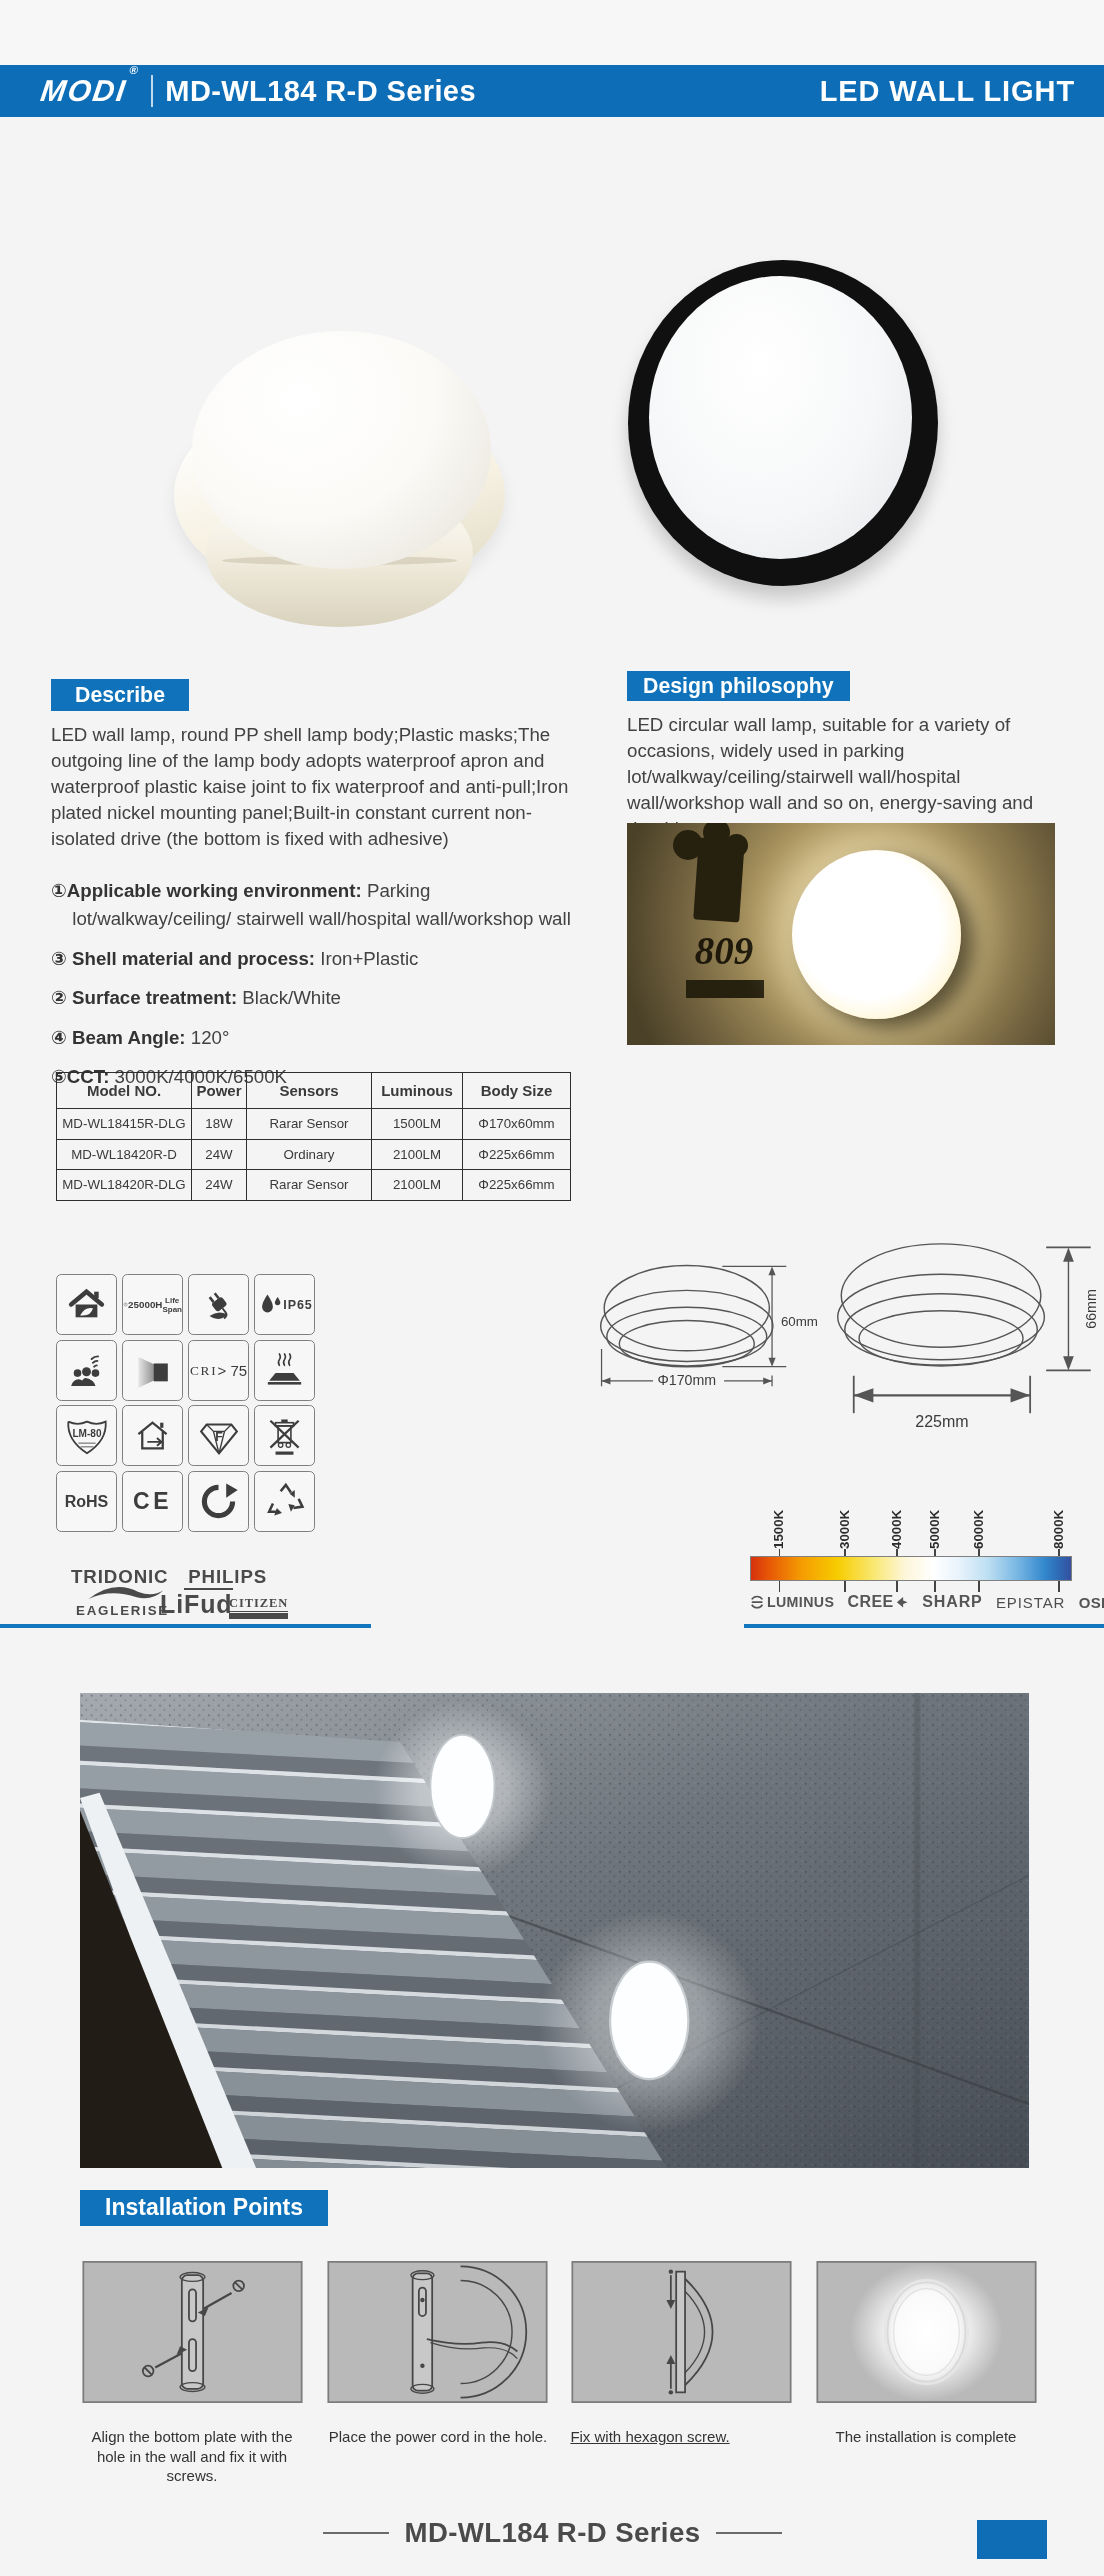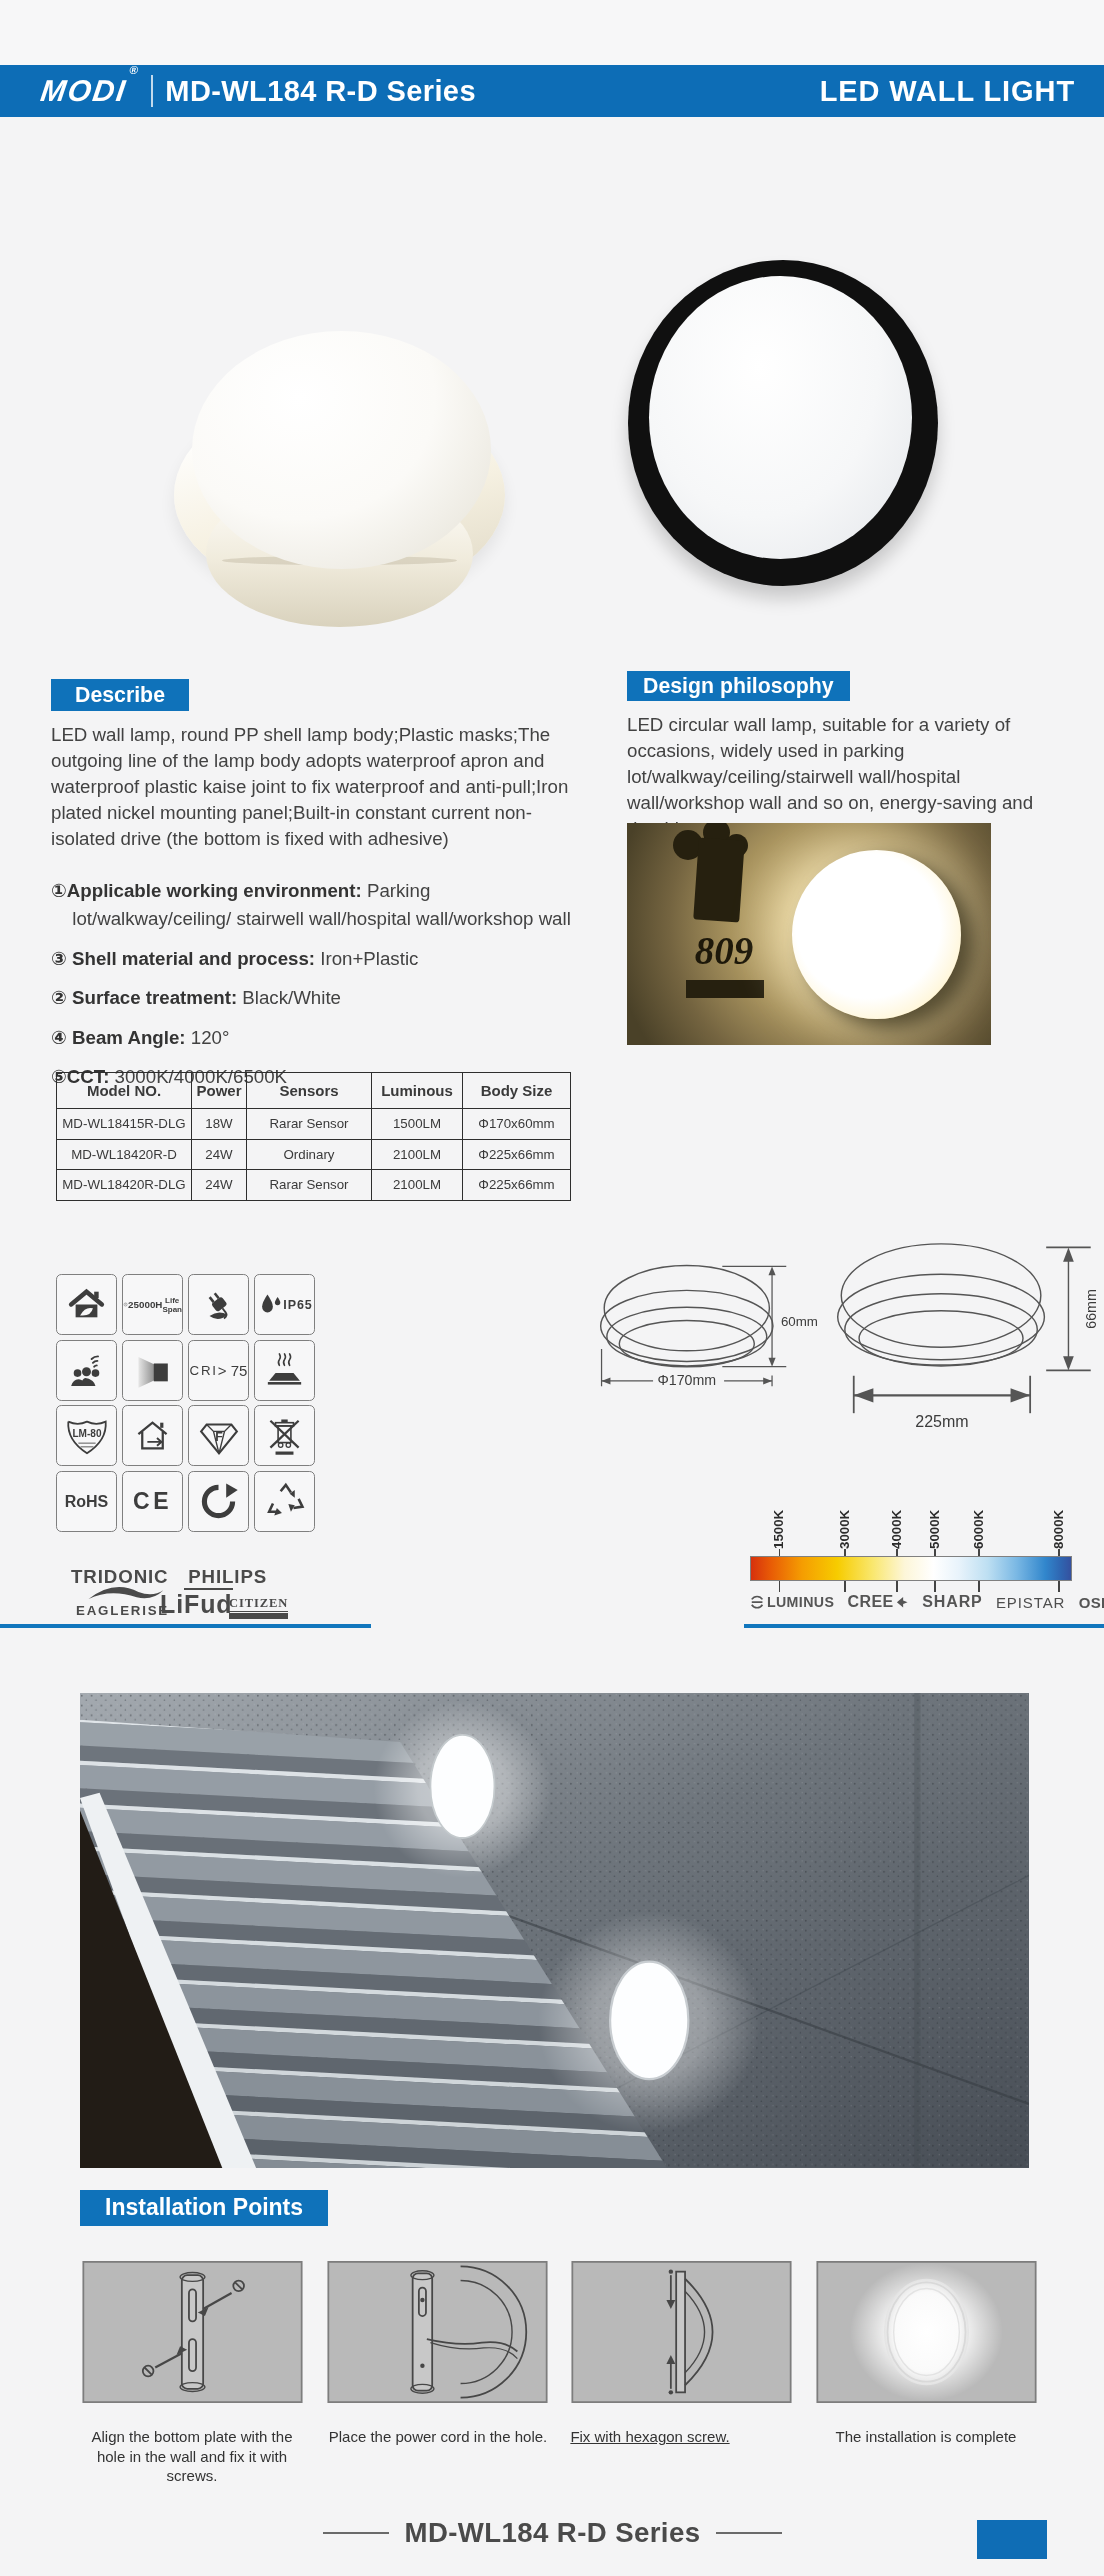--- a/index.html
+++ b/index.html
@@ -30,21 +30,21 @@
            background:radial-gradient(ellipse at 42% 32%,#ffffff 0%,#f6f7f8 55%,#e2e5e9 100%);}
   
   .d-tag{left:51px;top:679px;padding:3.6px 24px;font-size:21.3px;}
   .d-body{left:51px;top:722px;width:537px;font-size:18.7px;line-height:26px;color:#424242;}
   .d-list{left:51px;top:877px;width:537px;font-size:18.7px;line-height:28px;color:#424242;}
   .d-item{margin-bottom:11.6px;padding-left:21.3px;text-indent:-21.3px;}
   .d-item b{color:#333;}
   
   .g-tag{left:627px;top:671px;padding:2.7px 16px;font-size:21.3px;}
   .g-body{left:627px;top:712px;width:438px;font-size:18.7px;line-height:26px;color:#424242;}
-  .g-photo{left:627px;top:823px;width:364px;height:222px;overflow:hidden;
+  .g-photo{left:627px;top:823px;width:428px;height:222px;overflow:hidden;
            background:radial-gradient(circle at 56% 45%,#efe4c0 0%,#d8c48c 18%,#a9945f 42%,#746440 68%,#4a4128 92%);}
   .g-lamp{position:absolute;left:165px;top:27px;width:169px;height:169px;border-radius:50%;
           background:radial-gradient(circle at 45% 45%,#ffffff 55%,#fff7dd 72%,#f4dfa0 82%,#b89b55 92%,#6b5a33 100%);
           box-shadow:12.5px 9px 19.6px rgba(35,30,12,.65),0 0 41px 18px rgba(255,243,205,.38);}
   .g-sign{position:absolute;left:69px;top:16px;width:46px;height:82px;background:#26200f;border-radius:3.6px;transform:rotate(4deg);}
   .g-s1,.g-s2,.g-s3{position:absolute;background:#26200f;border-radius:50%;}
   .g-s1{left:46px;top:7.1px;width:30px;height:30px;}
   .g-s2{left:76px;top:-3.6px;width:27px;height:27px;}
   .g-s3{left:98px;top:10.7px;width:23px;height:23px;}
   .g-num{position:absolute;left:59px;top:105px;width:76px;text-align:center;font-family:"Liberation Serif","DejaVu Serif",serif;
@@ -227,21 +227,21 @@
           <linearGradient id="beamg" x1="0" y1="0" x2="1" y2="0">
             <stop offset="0" stop-color="#e6e6e6"></stop>
             <stop offset="1" stop-color="#8a8a8a"></stop>
           </linearGradient>
         </defs>
         <polygon points="10,8 36,20 36,44 10,56" fill="url(#beamg)"></polygon>
         <rect x="34" y="18" width="22" height="28" fill="#3d3d3d"></rect>
       </svg>
   </div>
   <div class="abs cell" style="left:188px;top:1340px;">
-    <div style="font-size:13.3px;letter-spacing:1.8px;">CRI</div>
+    <div style="font-size:13.3px;letter-spacing:1.8px;font-family:Liberation Serif, serif;">CRI</div>
     <div style="font-size:15px;">&gt; 75</div>
   </div>
   <div class="abs cell" style="left:254px;top:1340px;">
     <svg width="41" height="39" viewBox="0 0 64 60">
         <path d="M24 4 q3 5 0 9 q-3 4 0 9 M32 4 q3 5 0 9 q-3 4 0 9 M40 4 q3 5 0 9 q-3 4 0 9" fill="none" stroke="#3d3d3d" stroke-width="2.5" stroke-linecap="round"></path>
         <path d="M18 34 h28 l10 12 h-48 z" fill="#3d3d3d"></path>
         <rect x="6" y="48" width="52" height="4" fill="#3d3d3d"></rect>
       </svg>
   </div>
 

